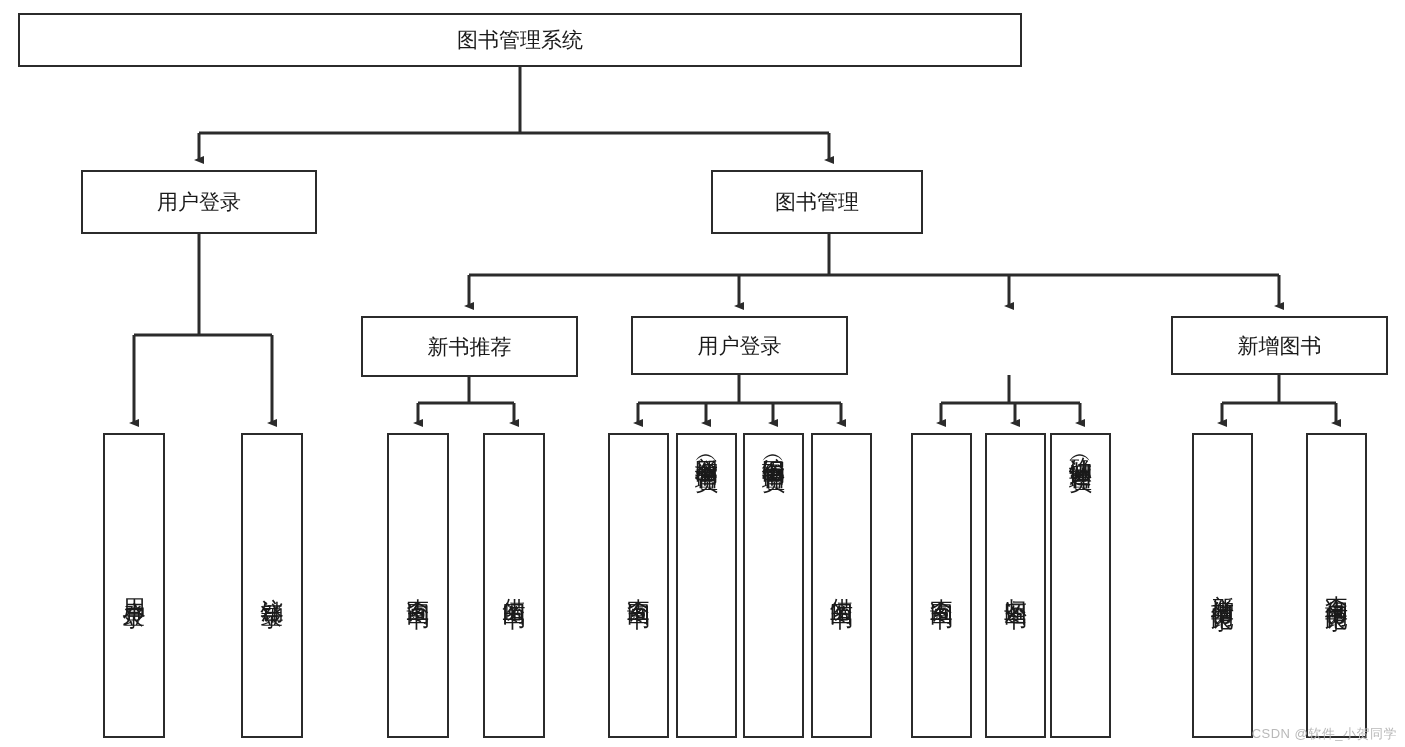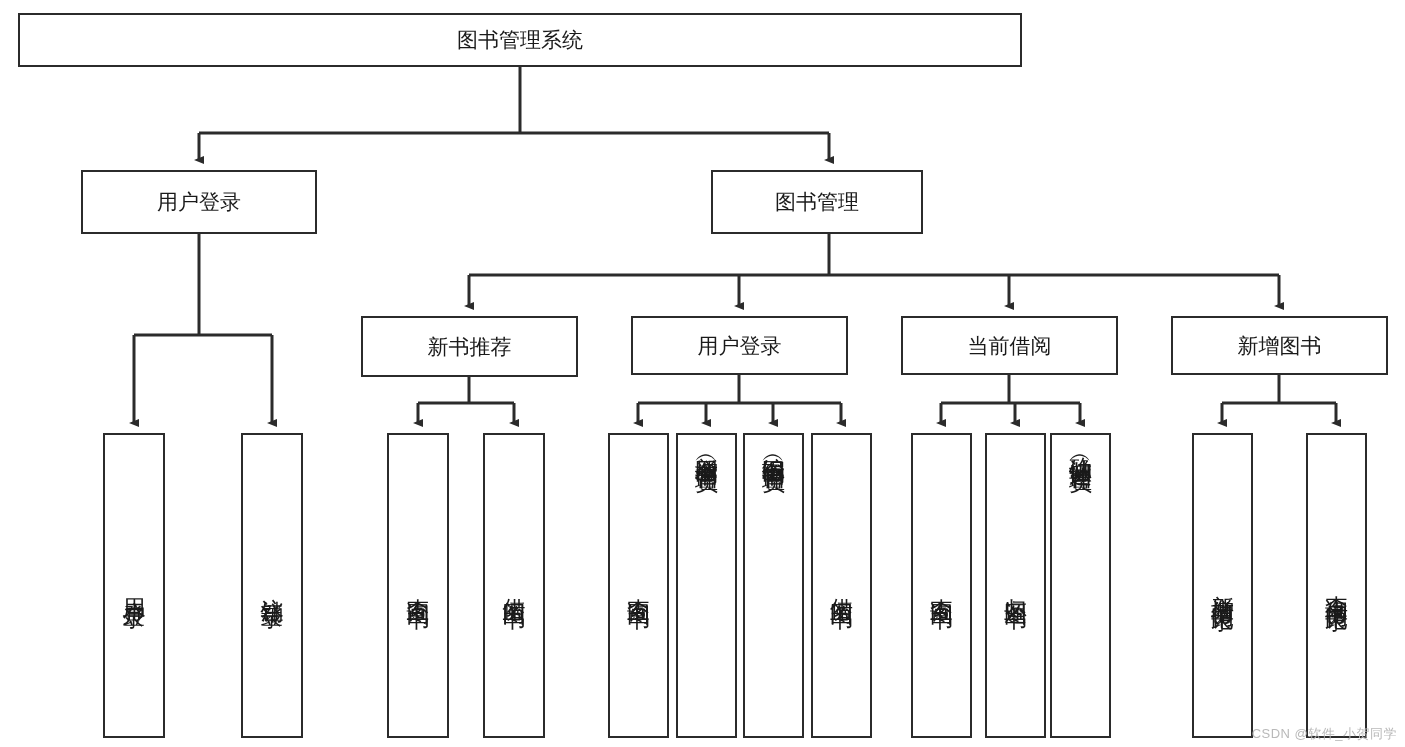--- a/index.html
+++ b/index.html
@@ -145,23 +145,20 @@
   <div class="node horiz" style="left:711px; top:170px; width:212px; height:64px;">
     <span class="label">图书管理</span>
   </div>
 
   <div class="node horiz" style="left:361px; top:316px; width:217px; height:61px;">
     <span class="label">新书推荐</span>
   </div>
   <div class="node horiz" style="left:631px; top:316px; width:217px; height:59px;">
     <span class="label">用户登录</span>
   </div>
-  <div class="node horiz" style="left:901px; top:316px; width:217px; height:59px;">
-    <span class="label">当前借阅</span>
-  </div>
   <div class="node horiz" style="left:1171px; top:316px; width:217px; height:59px;">
     <span class="label">新增图书</span>
   </div>
 
   <div class="node vert" style="left:103px; top:433px; width:62px; height:305px;">
     <span class="label">用户登录</span>
   </div>
   <div class="node vert" style="left:241px; top:433px; width:62px; height:305px;">
     <span class="label">注销登录</span>
   </div>

